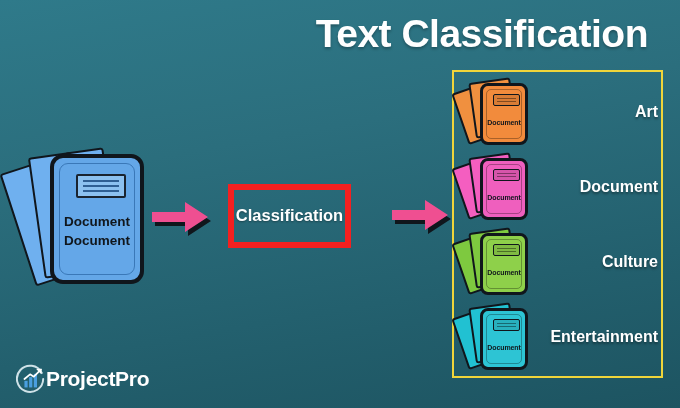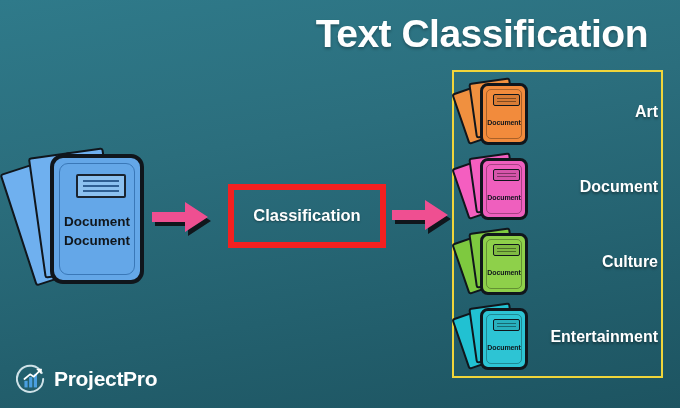--- a/index.html
+++ b/index.html
@@ -115,21 +115,21 @@
   .arrow svg { display: block; width: 100%; height: 100%; overflow: visible; }
   .arrow .shadow { transform: translate(3px, 4px); }
 
   #arrow-1 { left: 152px; top: 200px; }
   #arrow-2 { left: 392px; top: 198px; }
 
   
   .classify-box {
     position: absolute;
     left: 228px; top: 184px;
-    width: 158px; height: 64px;
+    width: 123px; height: 64px;
     border: 6px solid #f42020;
     background: transparent;
     display: flex;
     align-items: center;
     justify-content: center;
   }
   .classify-text {
     color: #ffffff;
     font-size: 16.5px;
     font-weight: bold;
@@ -231,21 +231,20 @@
     white-space: nowrap;
   }
 
   
   .logo {
     position: absolute;
     left: 16px;
     bottom: 14px;
     display: flex;
     align-items: center;
-    gap: 8px;
   }
   .logo-mark { width: 30px; height: 30px; display: block; }
   .logo-text {
     color: #ffffff;
     font-size: 21px;
     font-weight: bold;
     letter-spacing: -0.3px;
   }
 </style>
 </head>

